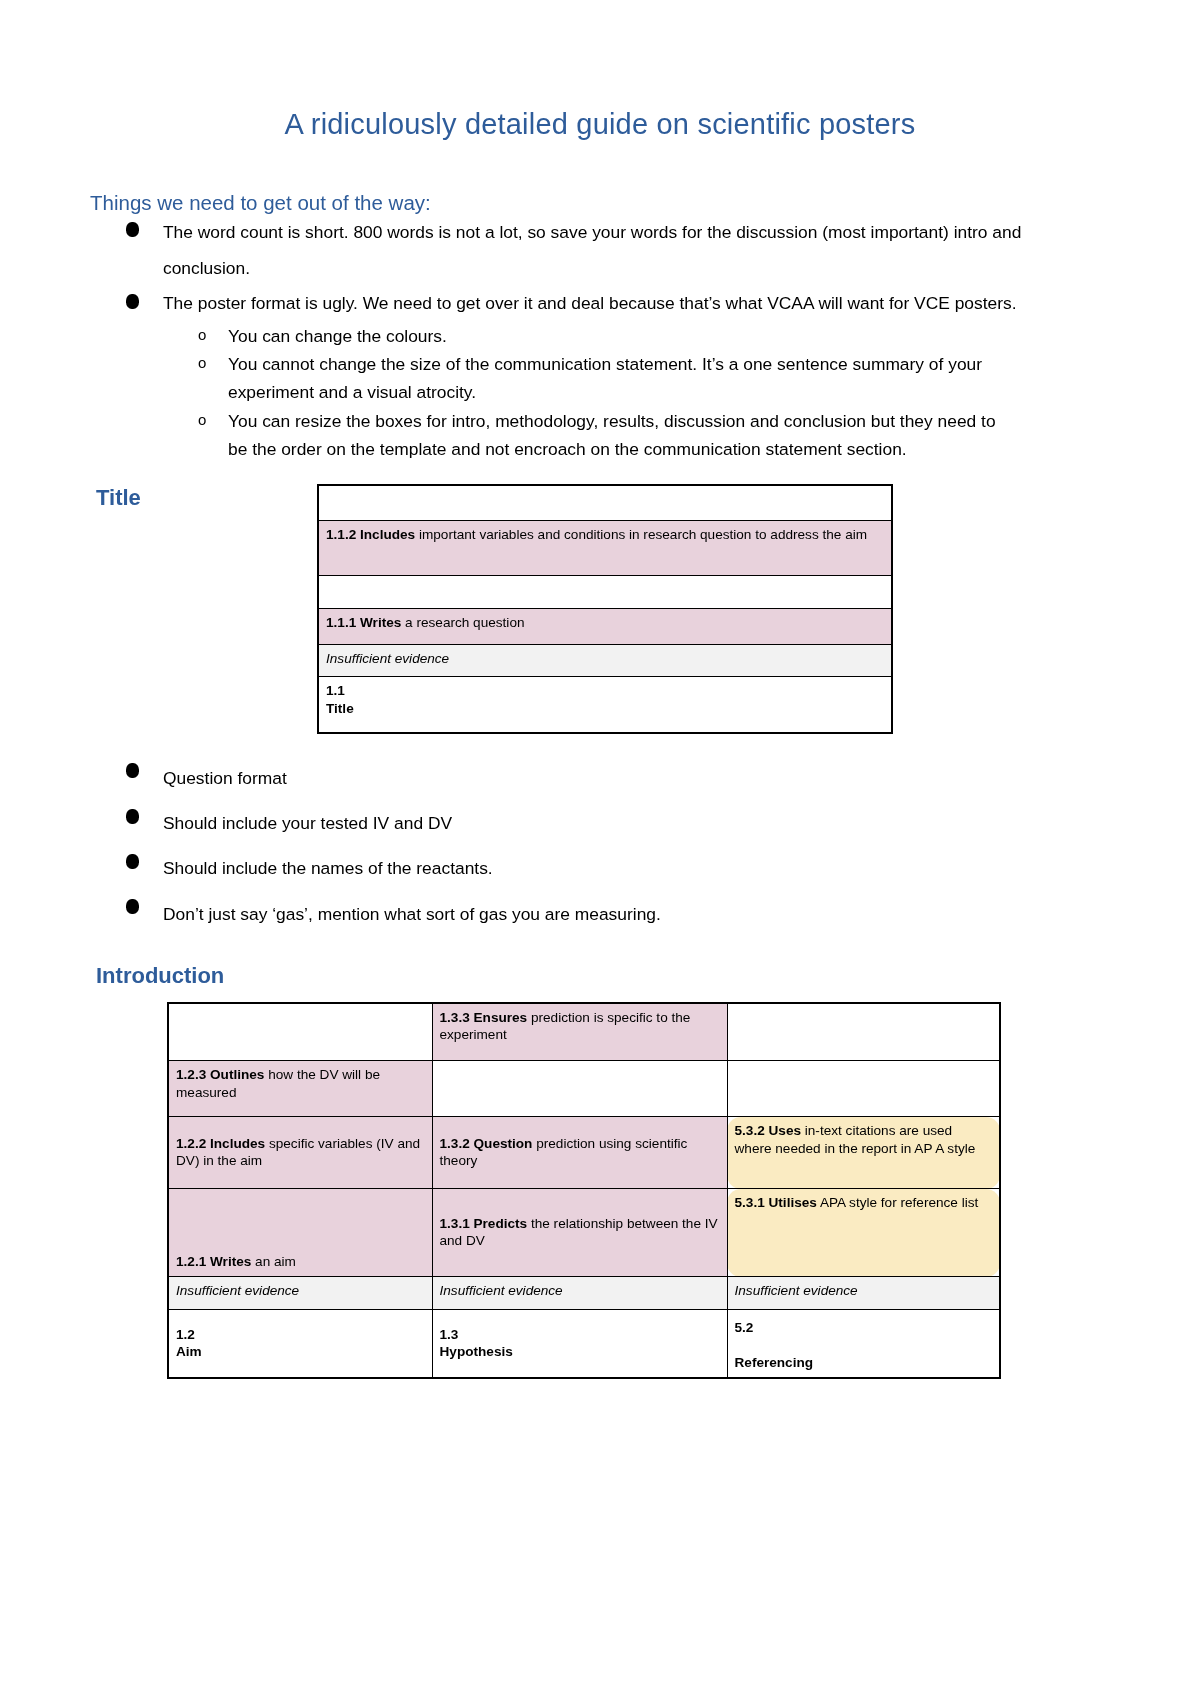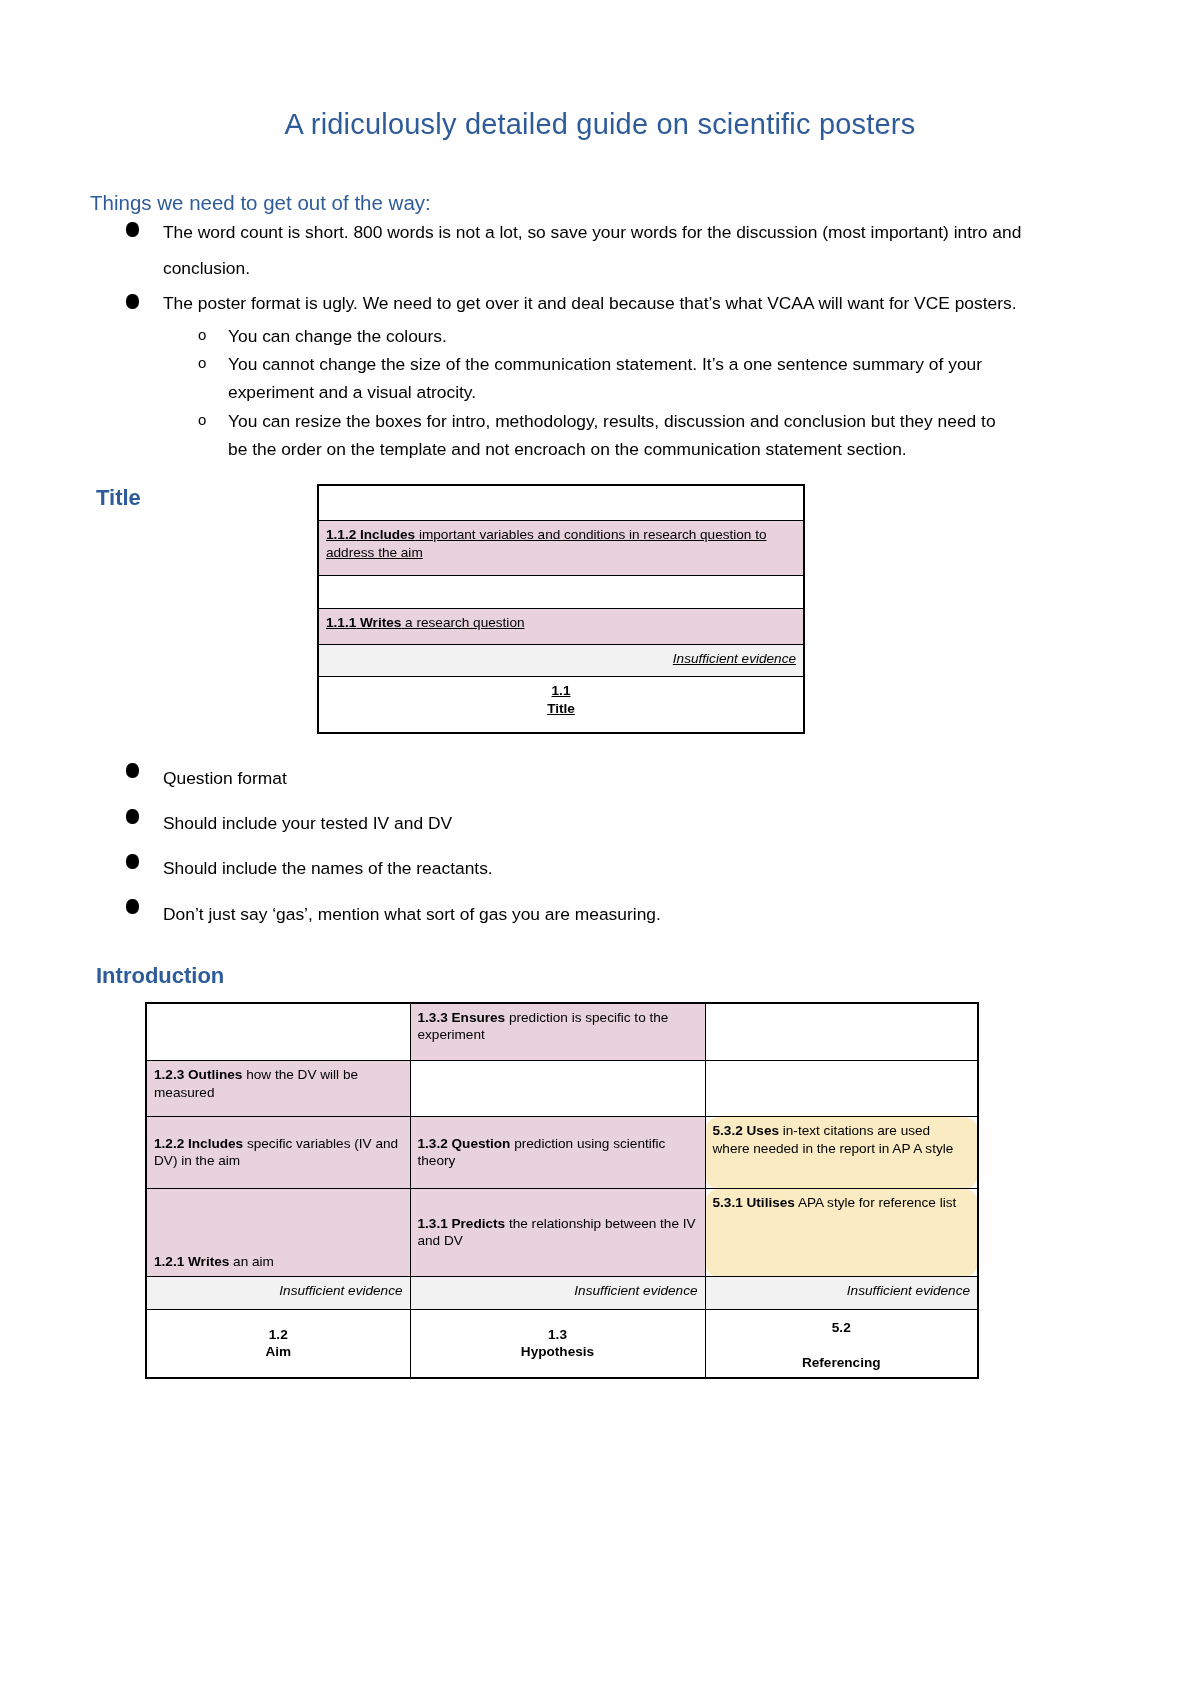--- a/index.html
+++ b/index.html
@@ -111,46 +111,45 @@
     font-size: 13.6px;
     line-height: 1.26;
     vertical-align: top;
     font-family: "Liberation Sans", sans-serif;
   }
   td.pink { background: #E8D2DC; }
   td.cream { background: #FAEBC2; border-radius: 14px; }
   td.white { background: #ffffff; }
   td.grey {
     background: #F2F2F2;
-    text-align: right;
+    text-align: left;
     font-style: italic;
     vertical-align: top;
   }
   td.label {
     background: #ffffff;
-    text-align: center;
     font-weight: bold;
     vertical-align: top;
   }
   td.bottomalign { vertical-align: bottom; }
 
   
   .title-table-wrap {
     padding-left: 317px;
     padding-top: 11px;
   }
-  table.title-table { width: 488px; text-decoration: underline; }
+  table.title-table { width: 576px; }
   table.title-table td { height: 1px; }
 
   
   .intro-table-wrap {
     padding-left: 145px;
     padding-top: 13px;
   }
-  table.intro-table { width: 832px; }
+  table.intro-table { width: 832px; margin-left: 22px; }
 
   .spacer-sm { height: 12px; }
 </style>
 </head>
 <body>
 
 <div class="page">
 
   <h1 class="doc-title">A ridiculously detailed guide on scientific posters</h1>
 

